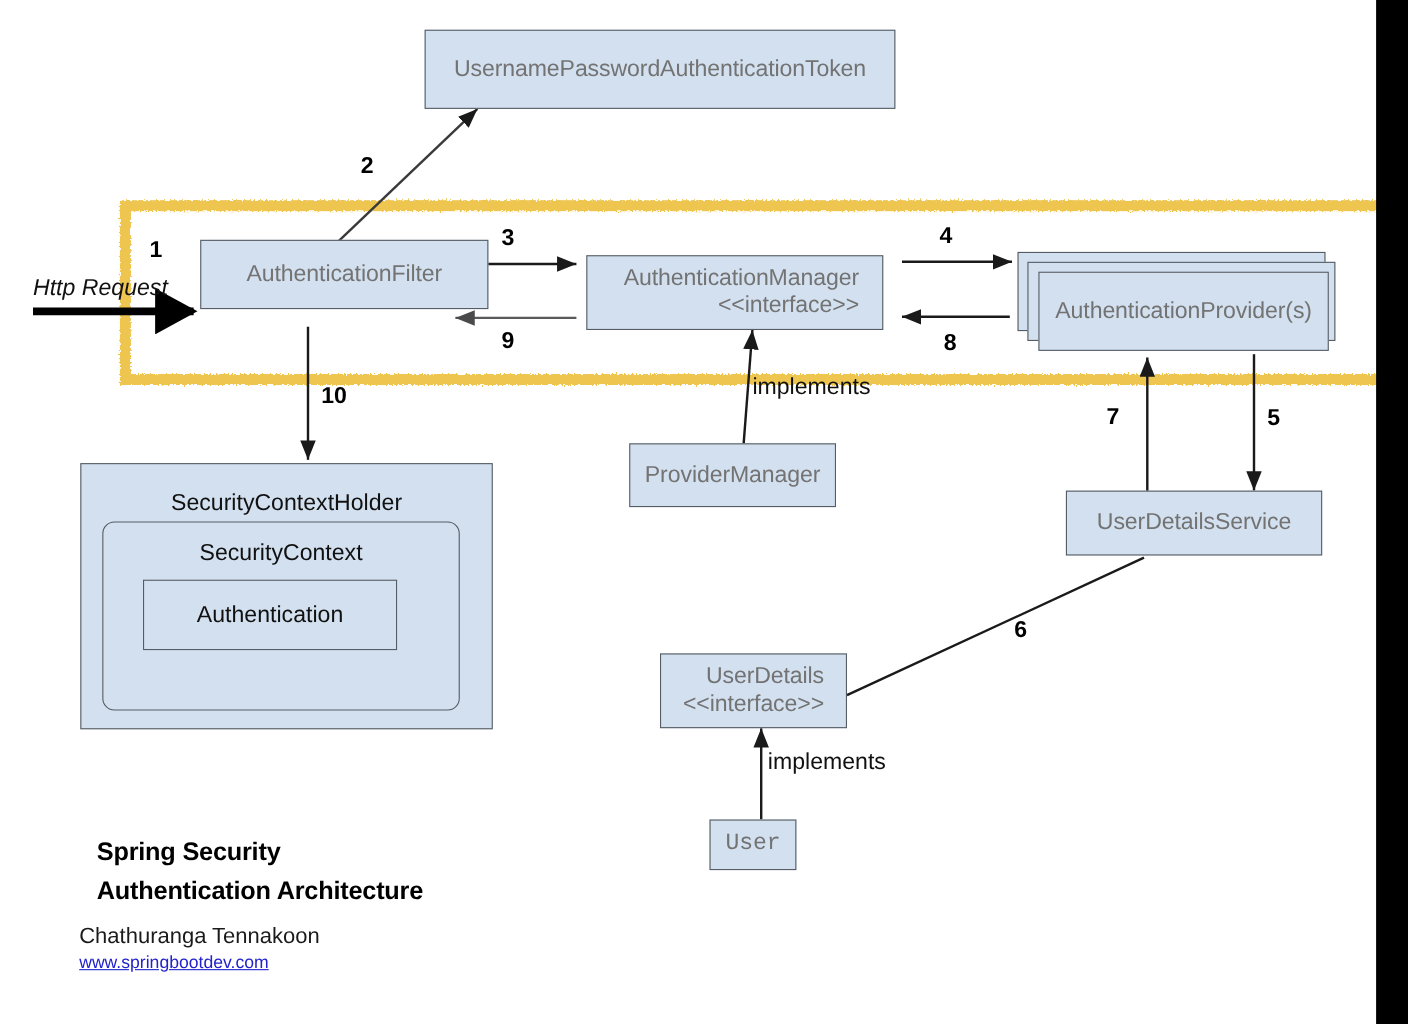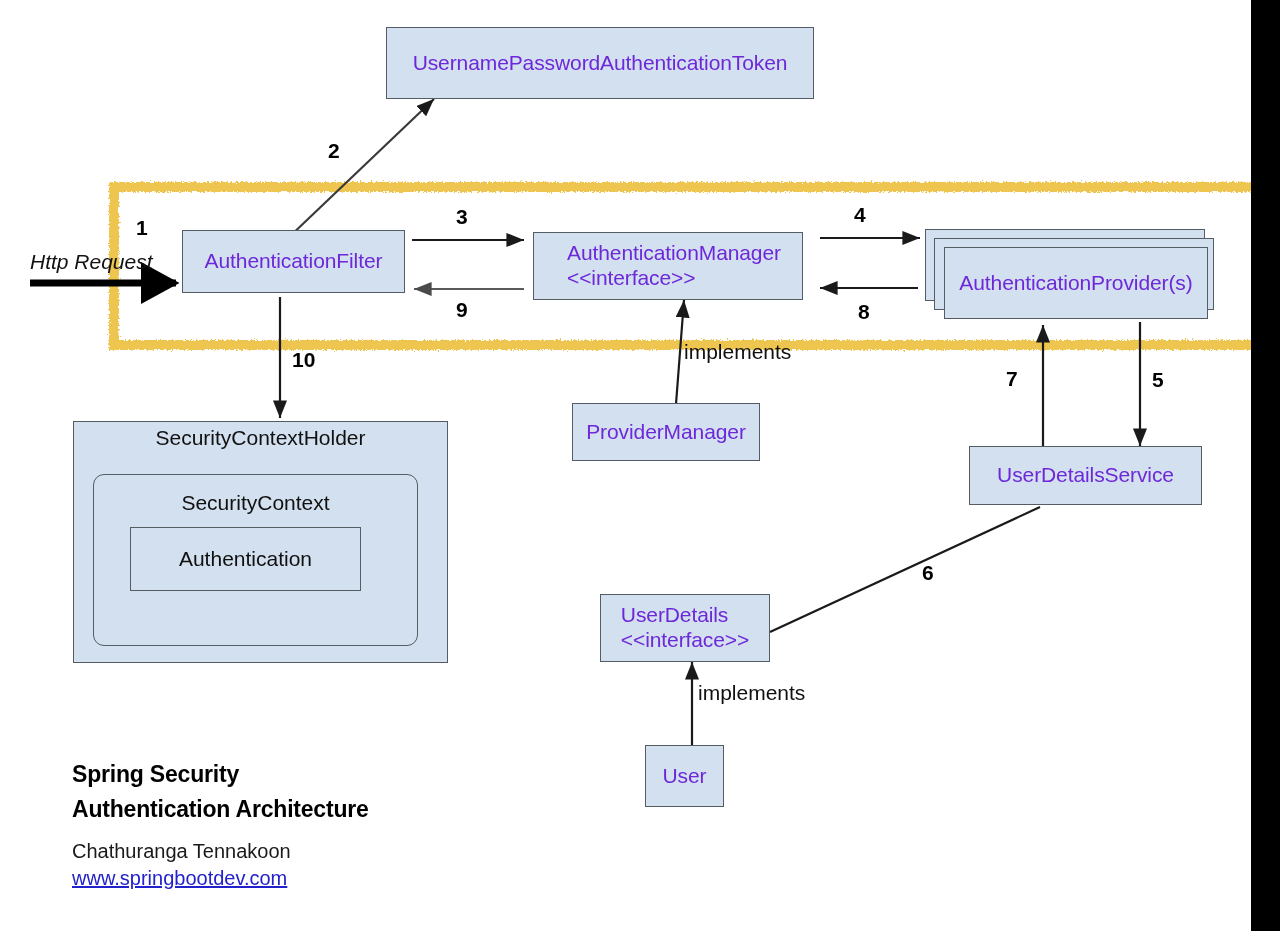--- a/index.html
+++ b/index.html
@@ -32,22 +32,22 @@
     pointer-events: none;
   }
   .node {
     position: absolute;
     background: #d3e0ef;
     border: 1.6px solid #555c63;
     box-sizing: border-box;
     display: flex;
     align-items: center;
     justify-content: center;
-    text-align: left;
-    color: #6d28d9;
+    text-align: right;
+    color: #737373;
     font-size: 21px;
     line-height: 1.18;
     letter-spacing: -0.1px;
   }
   .node .lines { white-space: pre-line; }
   .stack-ghost {
     position: absolute;
     background: #d3e0ef;
     border: 1.6px solid #555c63;
     box-sizing: border-box;
@@ -82,29 +82,30 @@
     position: absolute;
     left: 72px;
     top: 757px;
   }
   .title-line {
     font-size: 23px;
     font-weight: bold;
     color: #000000;
     line-height: 1.5;
     letter-spacing: -0.2px;
+    margin-left: 16px;
   }
   .author {
     font-size: 20px;
     color: #1a1a1a;
     margin-top: 12px;
     line-height: 1.35;
   }
   .weblink {
-    font-size: 20px;
+    font-size: 16px;
     color: #2222cc;
     text-decoration: underline;
     line-height: 1.35;
     display: inline-block;
   }
 </style>
 </head>
 <body>
 
 <div id="canvas">
@@ -154,21 +155,21 @@
 
     <line x1="770" y1="632" x2="1040" y2="507" stroke="#1a1a1a" stroke-width="2.2"></line>
 
     <line x1="692" y1="745" x2="692" y2="662" stroke="#1a1a1a" stroke-width="2.2" marker-end="url(#arrowThin)"></line>
   </svg>
 
   <div class="node" style="left:386px; top:27px; width:428px; height:72px;">
     <span class="lines">UsernamePasswordAuthenticationToken</span>
   </div>
 
-  <div class="node" style="left:182px; top:230px; width:223px; height:63px;">
+  <div class="node" style="left:182px; top:218px; width:262px; height:63px;">
     <span class="lines">AuthenticationFilter</span>
   </div>
 
   <div class="node" style="left:533px; top:232px; width:270px; height:68px;padding-left:12px;">
     <span class="lines">AuthenticationManager
 &lt;&lt;interface&gt;&gt;</span>
   </div>
 
   <div class="stack-ghost" style="left:925px; top:229px; width:280px; height:72px;"></div>
   <div class="stack-ghost" style="left:934px; top:238px; width:280px; height:72px;"></div>
@@ -182,26 +183,26 @@
 
   <div class="node" style="left:969px; top:446px; width:233px; height:59px;">
     <span class="lines">UserDetailsService</span>
   </div>
 
   <div class="node" style="left:600px; top:594px; width:170px; height:68px;">
     <span class="lines">UserDetails
 &lt;&lt;interface&gt;&gt;</span>
   </div>
 
-  <div class="node" style="left:645px; top:745px; width:79px; height:62px;">
+  <div class="node" style="left:645px; top:745px; width:79px; height:46px;font-family:Liberation Mono, monospace;">
     <span class="lines">User</span>
   </div>
 
   <div class="container-box" style="left:73px; top:421px; width:375px; height:242px;">
-    <div class="container-label" style="top:4px;">SecurityContextHolder</div>
+    <div class="container-label" style="top:24px;">SecurityContextHolder</div>
     <div class="container-box" style="left:19px; top:52px; width:325px; height:172px;border-radius:11px;">
       <div class="container-label" style="top:16px;">SecurityContext</div>
       <div class="container-box" style="left:36px; top:52px; width:231px; height:64px; display:flex; align-items:center; justify-content:center;">
         <span style="font-size:21px; color:#111;">Authentication</span>
       </div>
     </div>
   </div>
 
   <div class="label-plain" style="left:30px; top:250px;font-style:italic;">Http Request</div>
 

